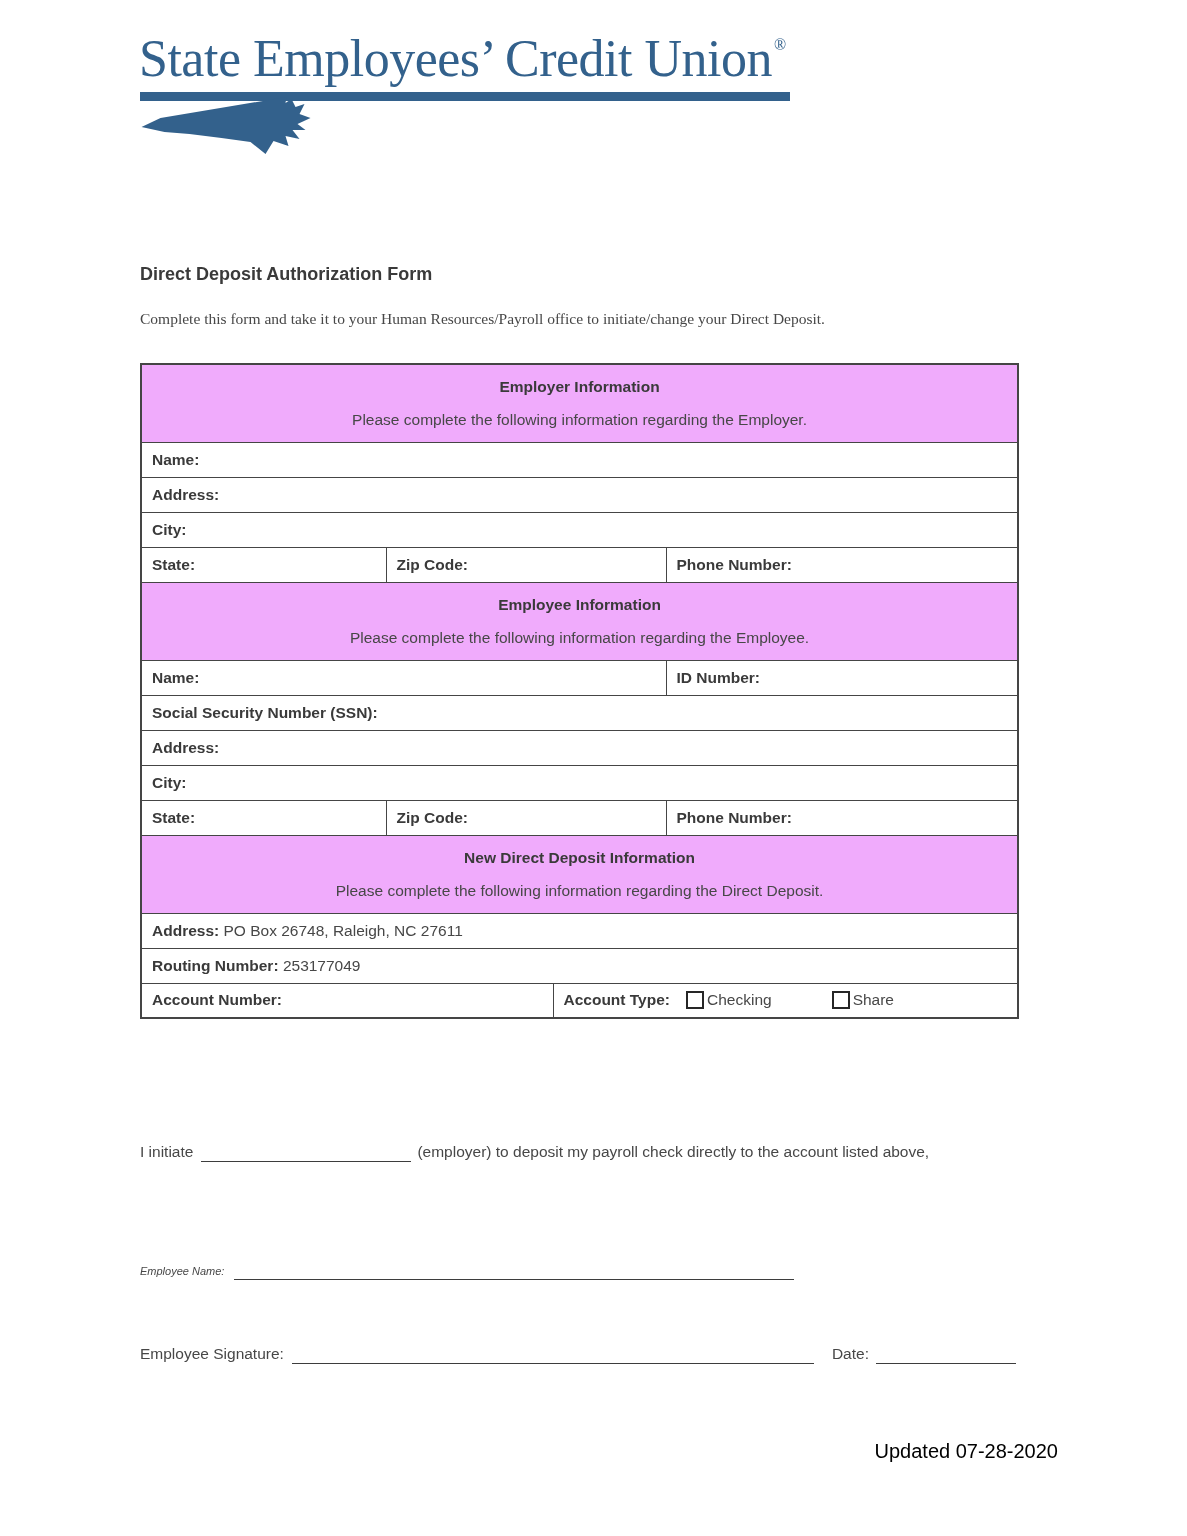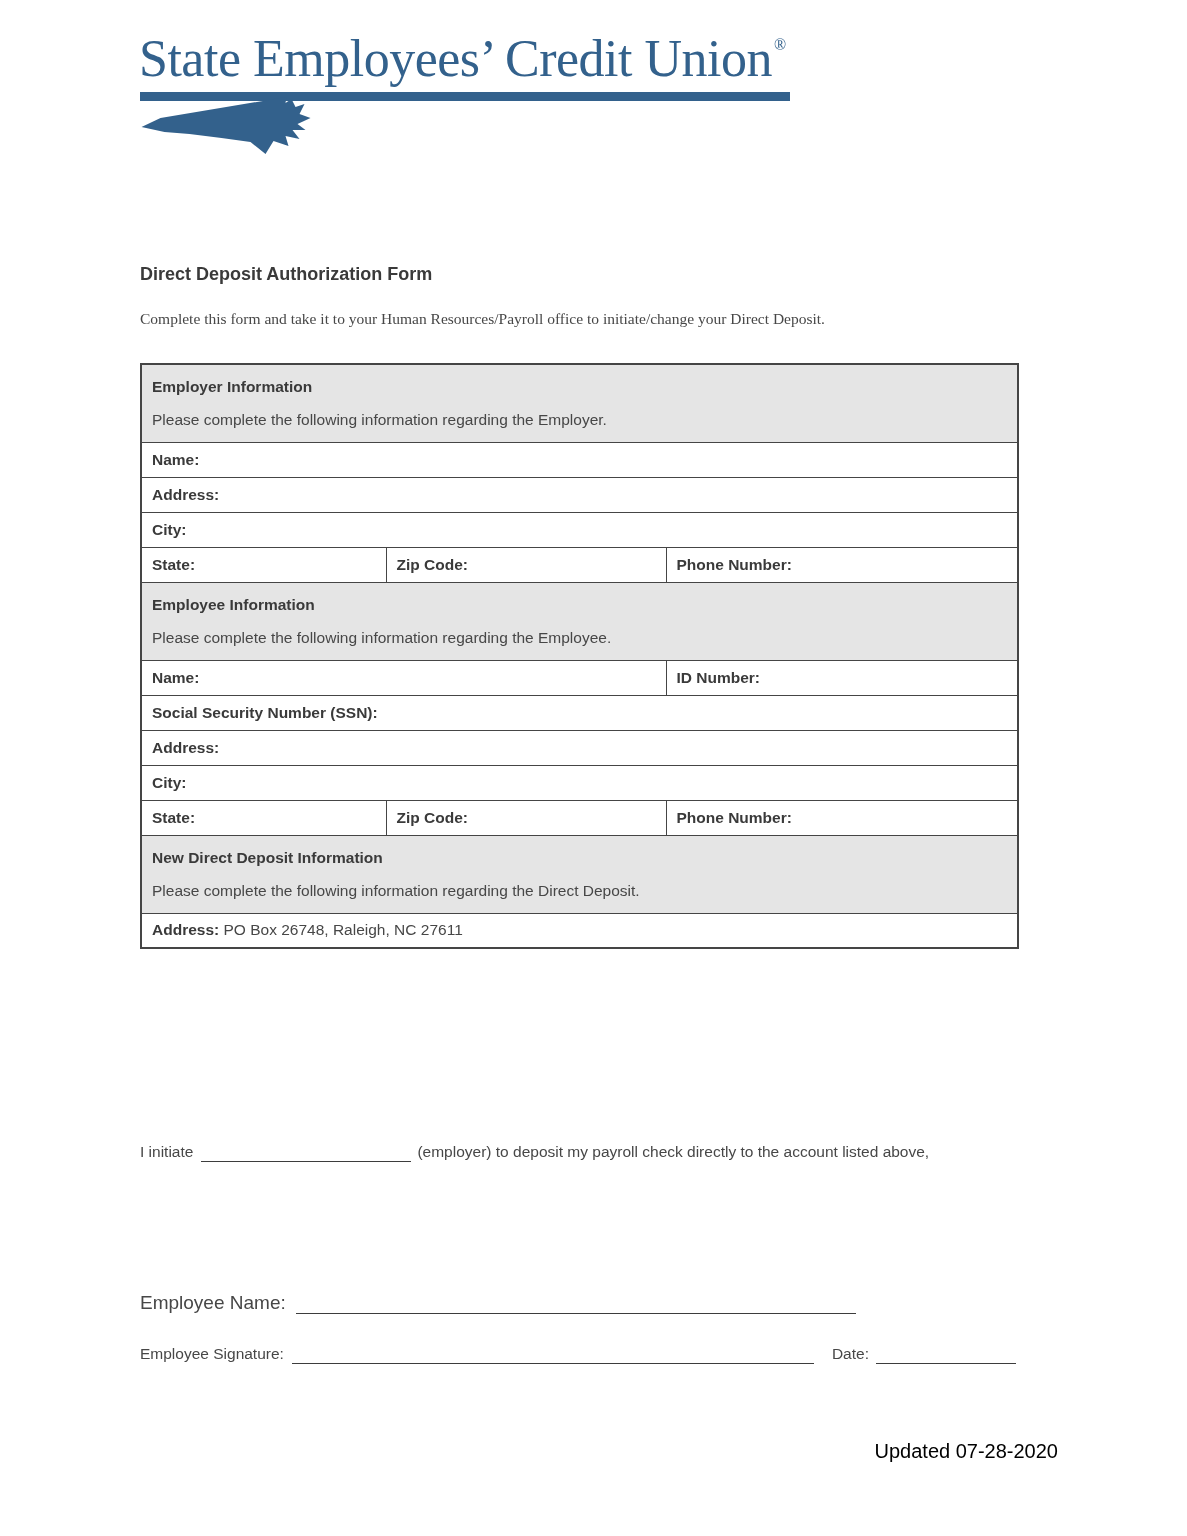--- a/index.html
+++ b/index.html
@@ -46,21 +46,21 @@
     width: 877px; border-collapse: collapse;
     border: 2px solid #454545;
     font-size: 15.5px; color: #454545;
     table-layout: fixed;
   }
   .form-table td {
     border: 1.5px solid #454545;
     height: 35px; padding: 0 10px; vertical-align: middle;
   }
   .form-table td.section-header {
-    background: #e5e5e5; 
+    background: #f0abfc; text-align: center;
     height: 78px; padding: 12px 10px;
   }
   .hdr-title { font-weight: 700; color: #3a3a3a; font-size: 15.5px; margin-bottom: 15px; }
   .hdr-sub { font-size: 15.5px; color: #474747; }
   .lbl { font-weight: 700; color: #3a3a3a; }
   .val { color: #474747; }
 
   .account-type-cell { white-space: nowrap; }
   .checkbox {
     display: inline-block; width: 18px; height: 18px;
@@ -80,22 +80,22 @@
   .authorize {
     position: absolute; left: 140px; top: 1143px;
     font-size: 15.5px; color: #474747; white-space: nowrap;
   }
   .authorize .line2 { margin-top: 27px; }
   .fill-employer { width: 210px; margin: 0 6px 0 8px; }
   .fill-date-effective { width: 222px; margin: 0 6px 0 8px; }
 
   
   .employee-name-row {
-    position: absolute; left: 140px; top: 1292px;
-    font-size: 19px; color: #474747; white-space: nowrap;
+    position: absolute; left: 140px; top: 1264px;
+    font-size: 11px; color: #474747; white-space: nowrap; font-style: italic;
   }
   .fill-employee-name { width: 560px; margin-left: 10px; }
   .signature-row {
     position: absolute; left: 140px; top: 1345px;
     font-size: 15.5px; color: #474747; white-space: nowrap;
   }
   .fill-signature { width: 522px; margin-left: 8px; }
   .date-label { margin-left: 18px; }
   .fill-sig-date { width: 140px; margin-left: 7px; }
 
@@ -177,20 +177,32 @@
       <div class="hdr-title">New Direct Deposit Information</div>
       <div class="hdr-sub">Please complete the following information regarding the Direct Deposit.</div>
     </td>
       </tr>
     <tr>
         <td colspan="4">
       <span class="lbl">Address:</span>
       <span class="val">PO Box 26748, Raleigh, NC 27611</span>
     </td>
       </tr>
+    <tr>
+        <td colspan="4">
+      <span class="lbl">Routing Number:</span>
+      <span class="val">253177049</span>
+    </td>
+      </tr>
+    <tr>
+      <td colspan="2"><span class="lbl">Account Number:</span></td>
+      <td colspan="2" class="account-type-cell">
+        <span class="lbl">Account Type:</span><span class="cb-gap1"></span><span class="checkbox"></span><span class="val">Checking</span><span class="cb-gap2"></span><span class="checkbox"></span><span class="val">Share</span>
+      </td>
+    </tr>
   </tbody>
 </table>
 
 <div class="authorize">
   <div class="line1">
     <span>I initiate</span><span class="fill fill-employer"></span><span>(employer) to deposit my payroll check directly to the account listed above,</span>
   </div>
 </div>
 
 <div class="employee-name-row">

